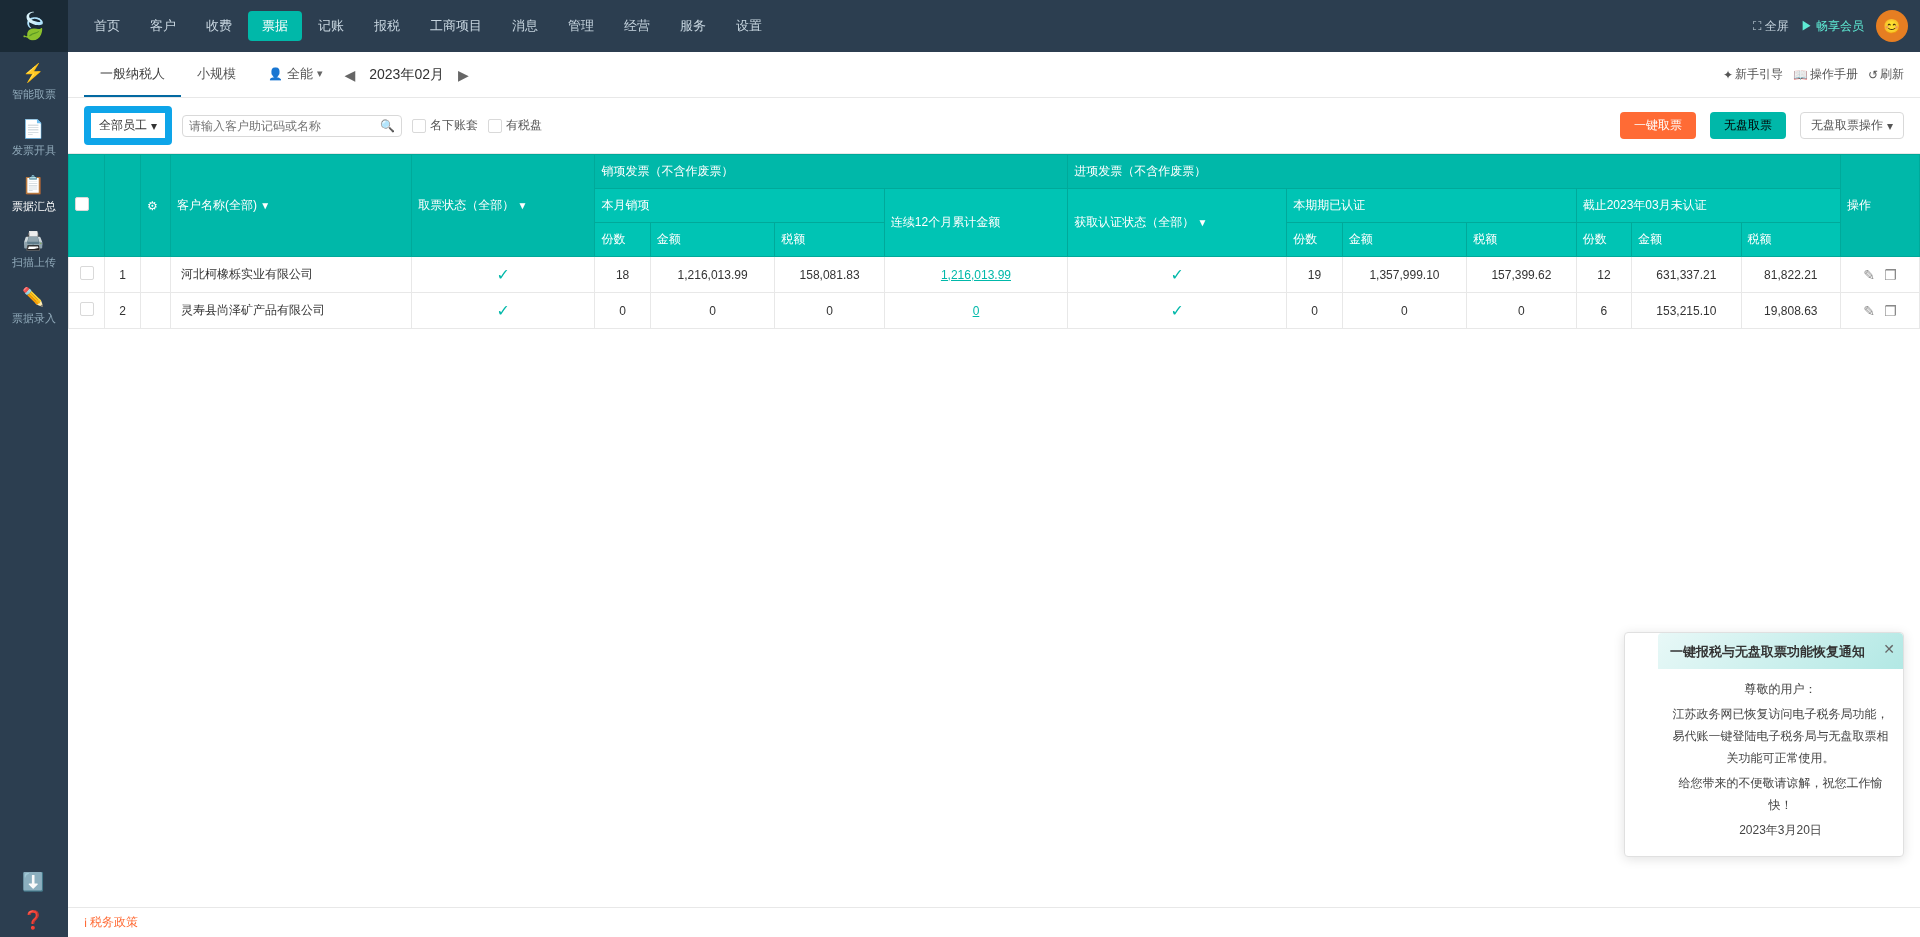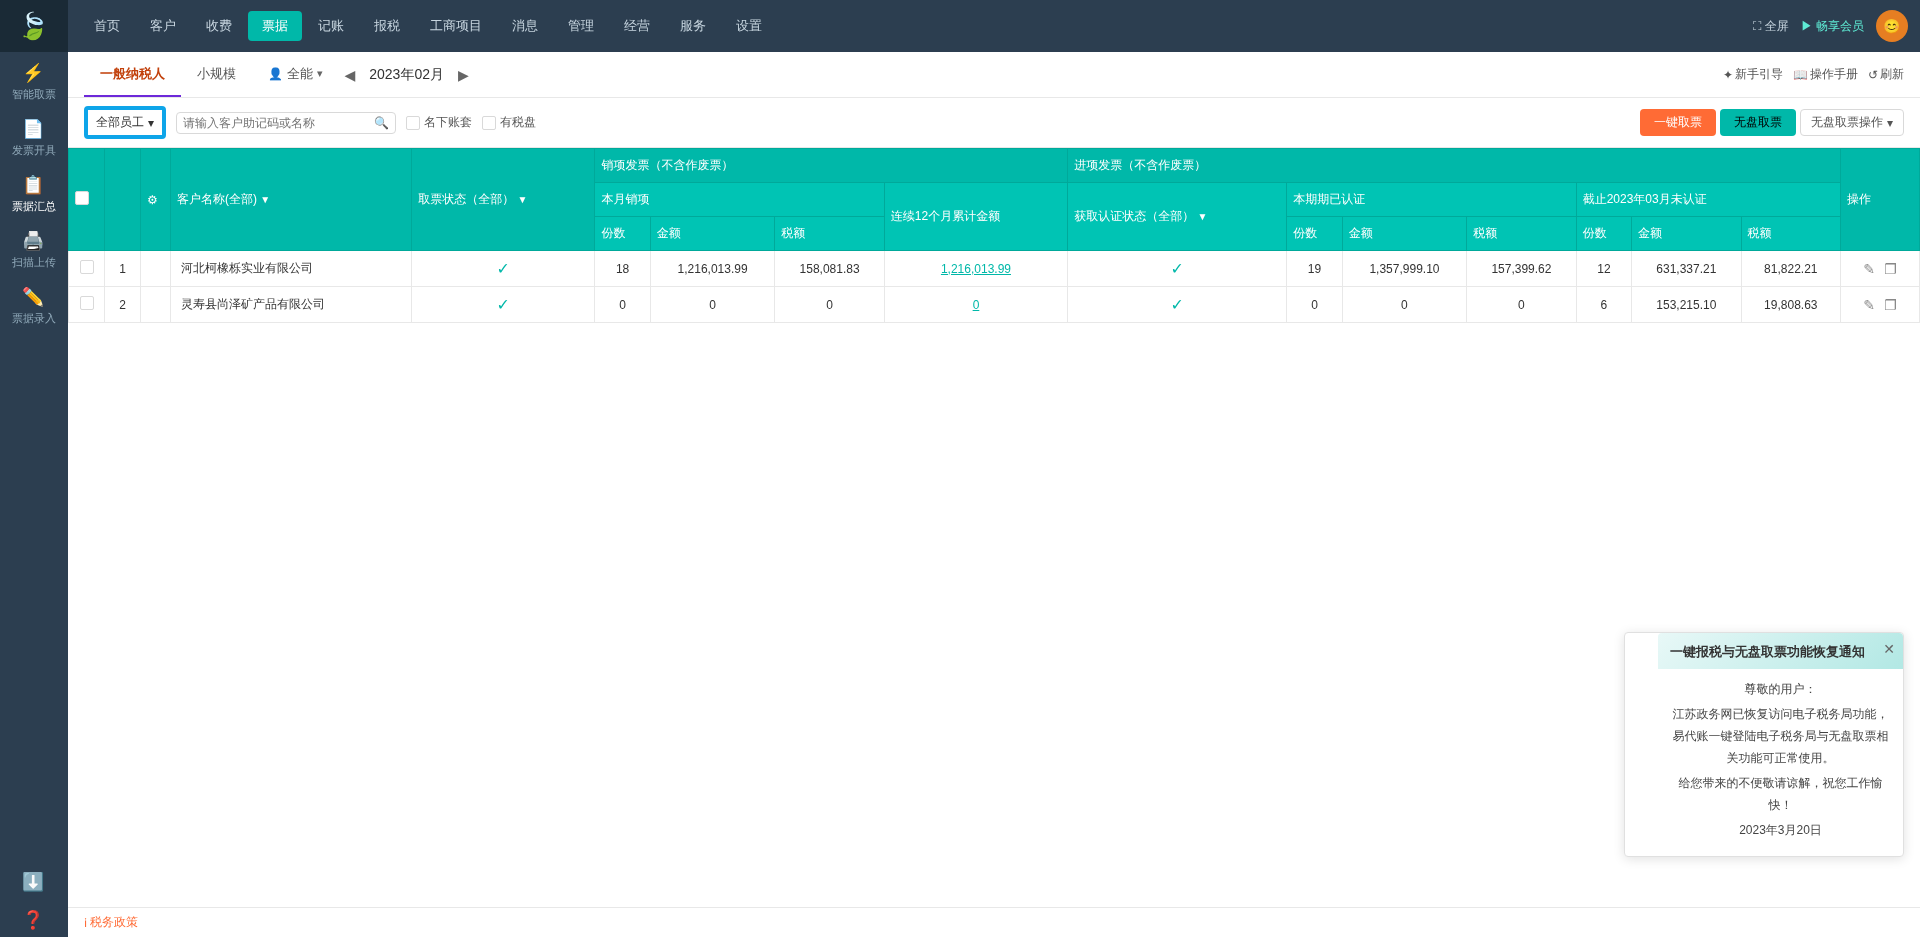--- a/index.html
+++ b/index.html
@@ -93,21 +93,21 @@
       flex-shrink: 0;
     }
     .tab-item {
       padding: 12px 16px;
       cursor: pointer;
       color: #555;
       font-size: 13px;
       border-bottom: 2px solid transparent;
       display: flex; align-items: center; gap: 4px;
     }
-    .tab-item.active { color: #c2410c; border-bottom: 2px solid #6d28d9; font-weight: 700; }
+    .tab-item.active { color: #404040; border-bottom: 2px solid #0369a1; font-weight: 400; }
     .tab-arrow { color: #666; cursor: pointer; font-size: 14px; padding: 0 6px; }
     .tab-date {
       margin: 0 8px;
       font-size: 14px;
       color: #333;
       font-weight: 500;
     }
     .tab-right { margin-left: auto; display: flex; align-items: center; gap: 10px; color: #555; font-size: 12px; }
     .tab-right span { cursor: pointer; display: flex; align-items: center; gap: 2px; }
 
@@ -115,42 +115,42 @@
     .filter-bar {
       background: #fff;
       padding: 8px 16px;
       display: flex;
       align-items: center;
       gap: 10px;
       flex-shrink: 0;
       border-bottom: 1px solid #e8e8e8;
     }
     .filter-select {
-      border: 4px solid #0ea5e9;
+      border: 7px solid #0ea5e9;
       border-radius: 4px;
       padding: 4px 8px;
       font-size: 12px;
       color: #333;
       display: flex; align-items: center; gap: 4px;
       cursor: pointer;
       background: #fff;
     }
     .filter-input-wrap {
       border: 1px solid #d9d9d9;
       border-radius: 4px;
       display: flex; align-items: center;
       padding: 3px 6px;
       flex: 1;
       max-width: 220px;
     }
     .filter-input-wrap input {
       border: none; outline: none; font-size: 12px; color: #666; width: 100%; background: transparent;
     }
     .filter-checkbox { display: flex; align-items: center; gap: 4px; color: #555; font-size: 12px; cursor: pointer; }
-    .filter-buttons { margin-left: auto; display: flex; gap: 4px; }
+    .filter-buttons { margin-left: auto; display: flex; gap: 14px; }
     .btn-orange {
       background: #ff6b35;
       color: #fff;
       border: none;
       border-radius: 4px;
       padding: 5px 14px;
       font-size: 12px;
       cursor: pointer;
     }
     .btn-teal {

